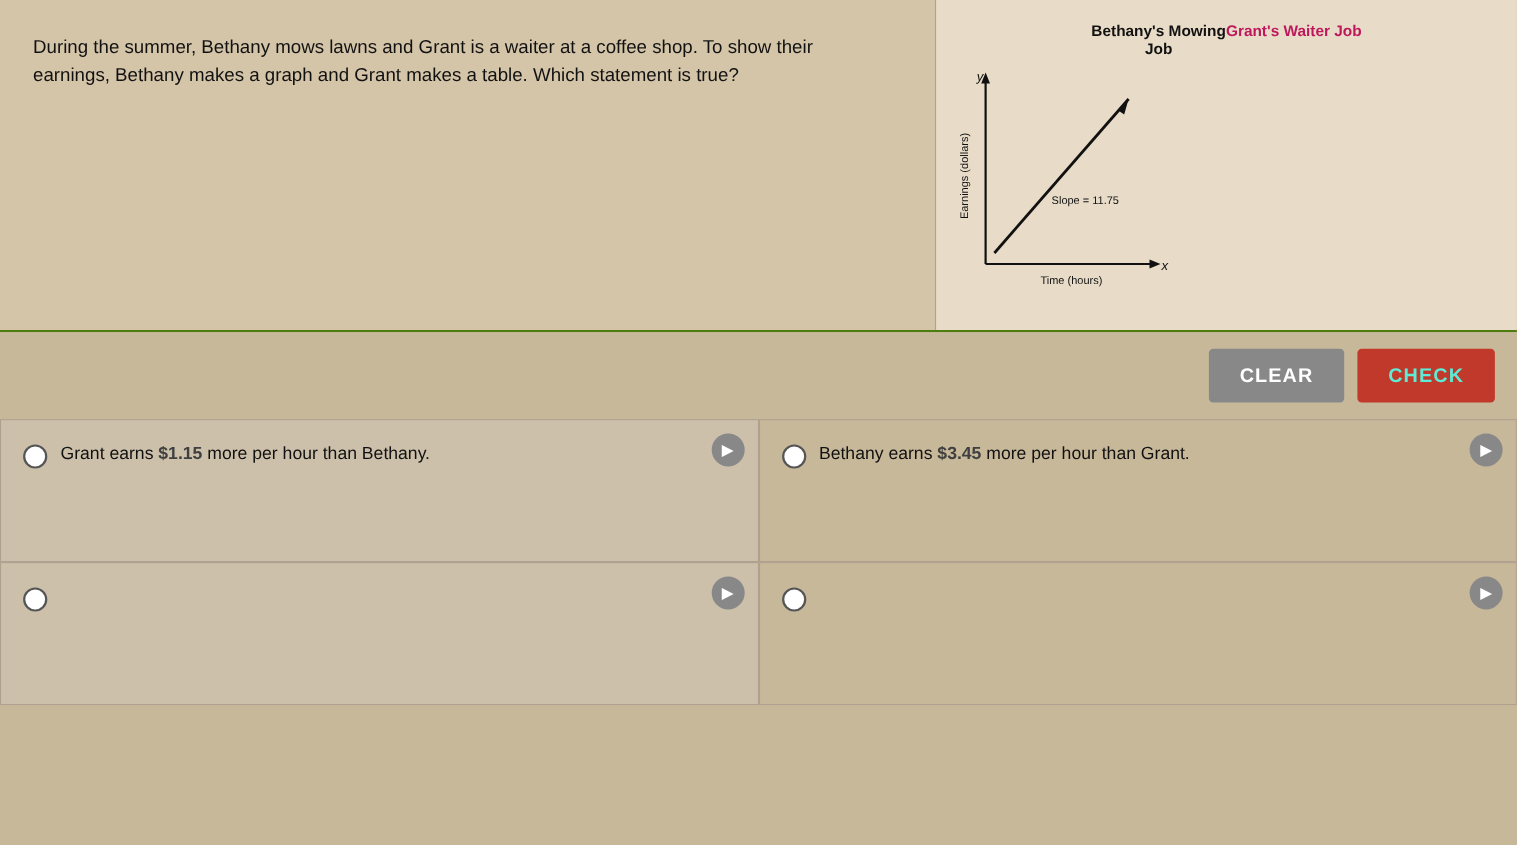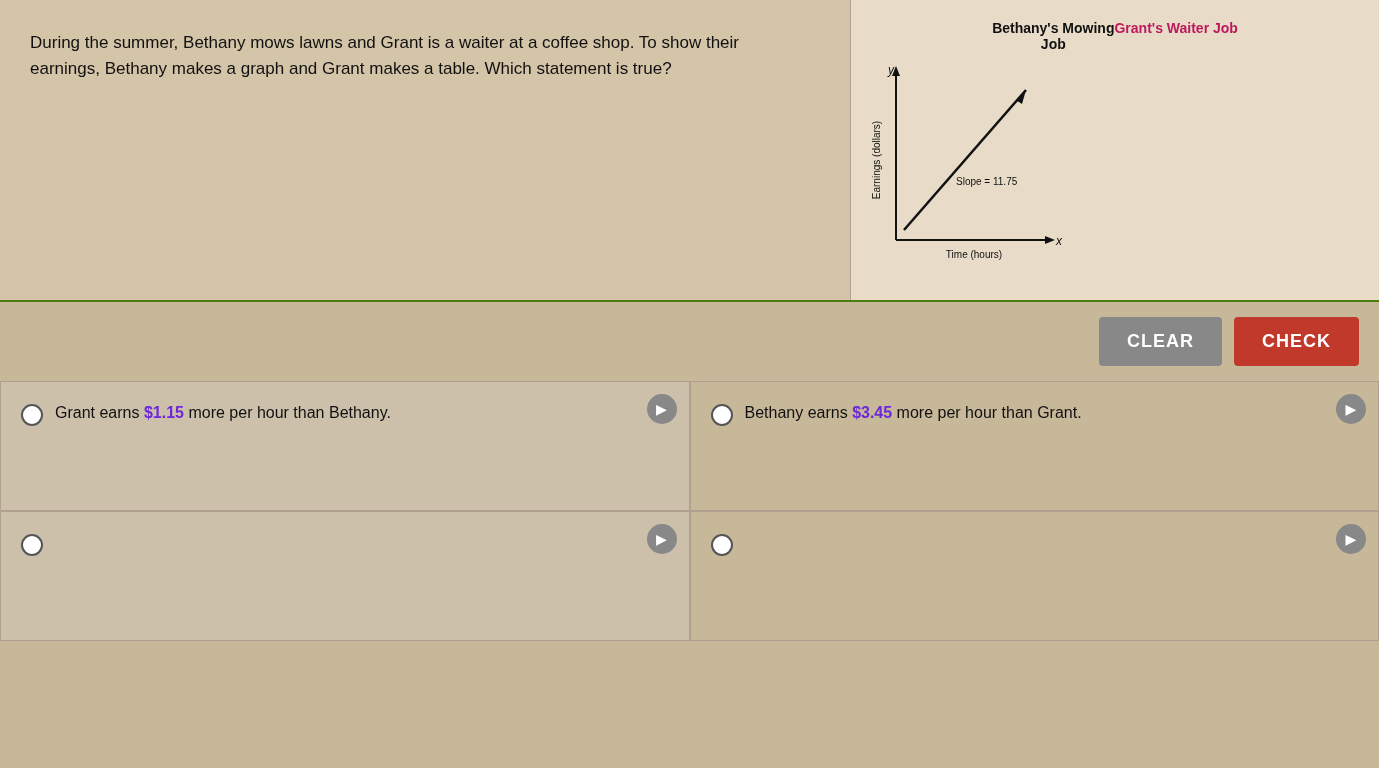--- a/index.html
+++ b/index.html
@@ -117,21 +117,21 @@
       padding: 14px 28px;
       font-size: 18px;
       font-weight: bold;
       border-radius: 4px;
       cursor: pointer;
       letter-spacing: 1px;
     }
 
     .btn-check {
       background: #c0392b;
-      color: #ffffff;
+      color: #5eead4;
       border: none;
       padding: 14px 28px;
       font-size: 18px;
       font-weight: bold;
       border-radius: 4px;
       cursor: pointer;
       letter-spacing: 1px;
     }
 
     .answer-grid {
@@ -168,21 +168,21 @@
     }
 
     .answer-text {
       font-size: 16px;
       color: #111;
       line-height: 1.4;
       flex: 1;
     }
 
     .answer-text span.dollar-highlight {
-      color: #6d28d9;
+      color: #404040;
       font-weight: bold;
     }
 
     .speaker-btn {
       position: absolute;
       top: 12px;
       right: 12px;
       width: 30px;
       height: 30px;
       border-radius: 50%;

